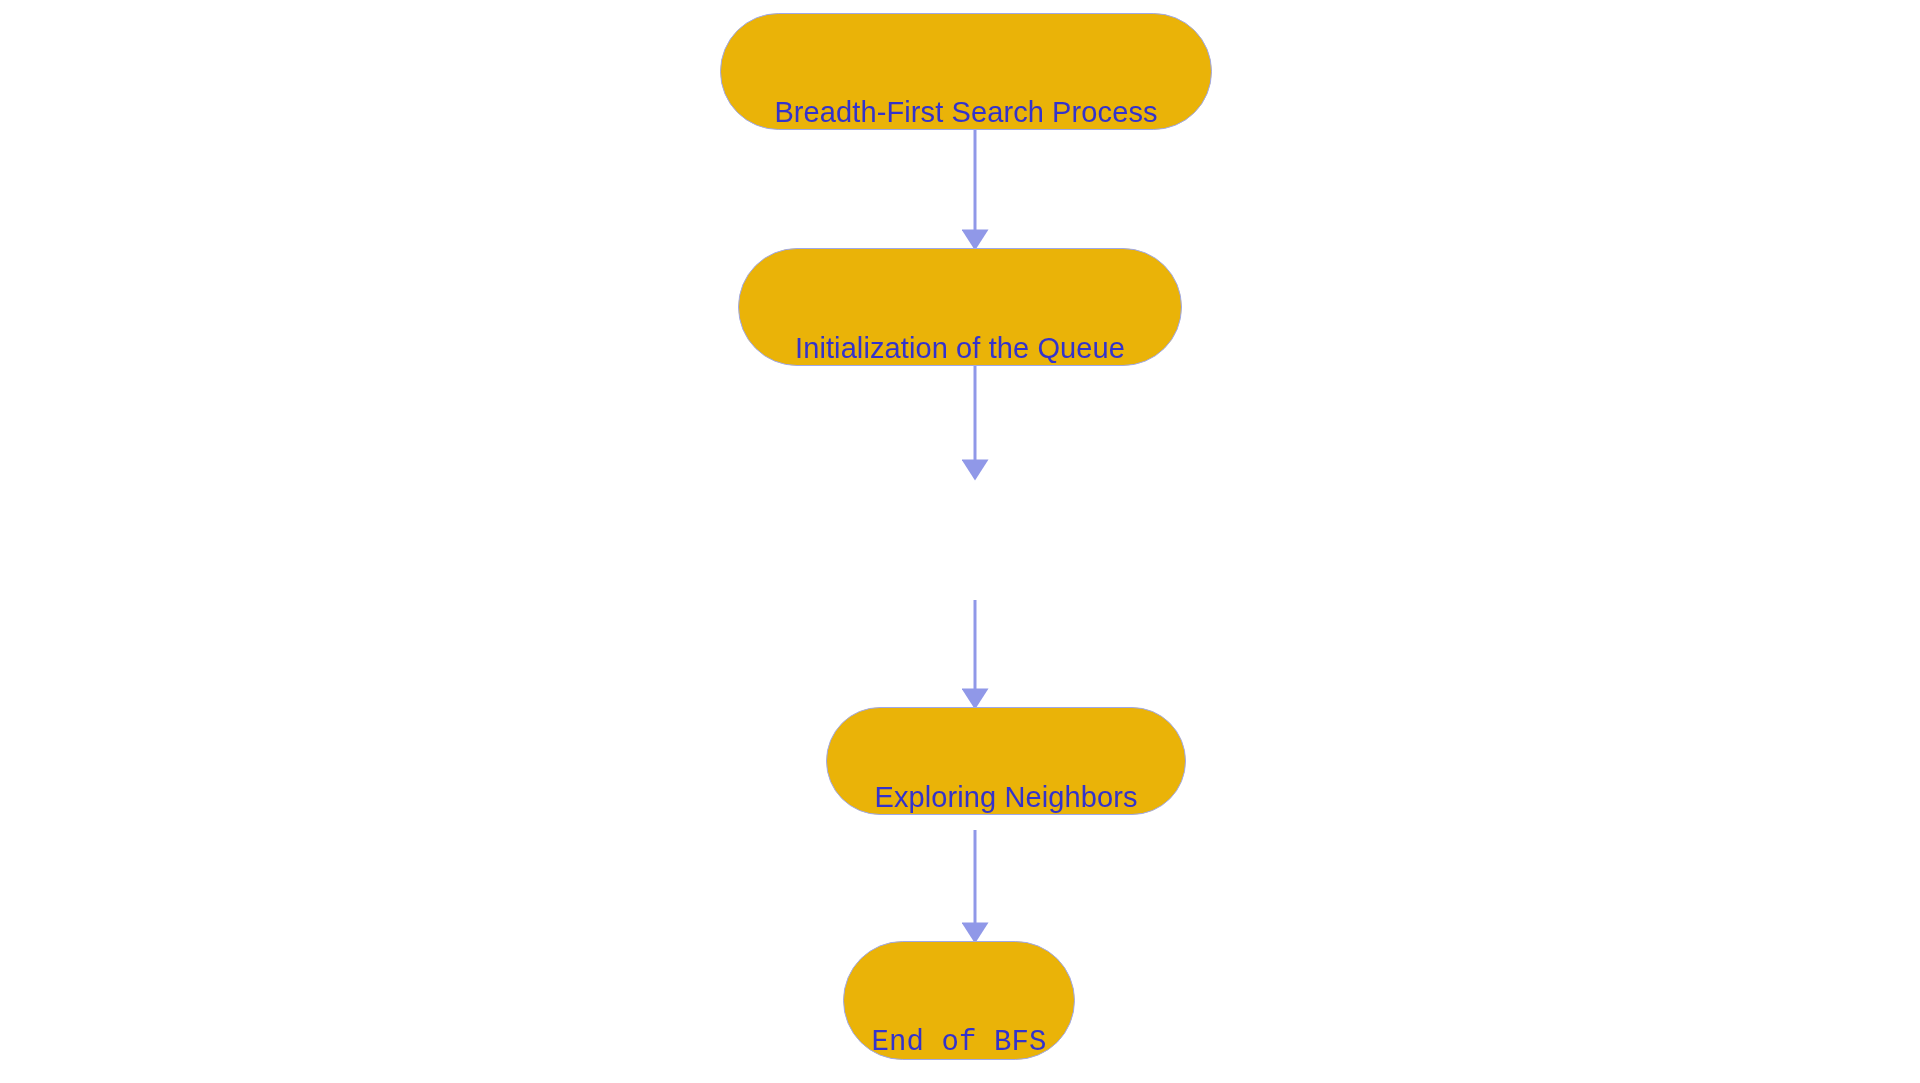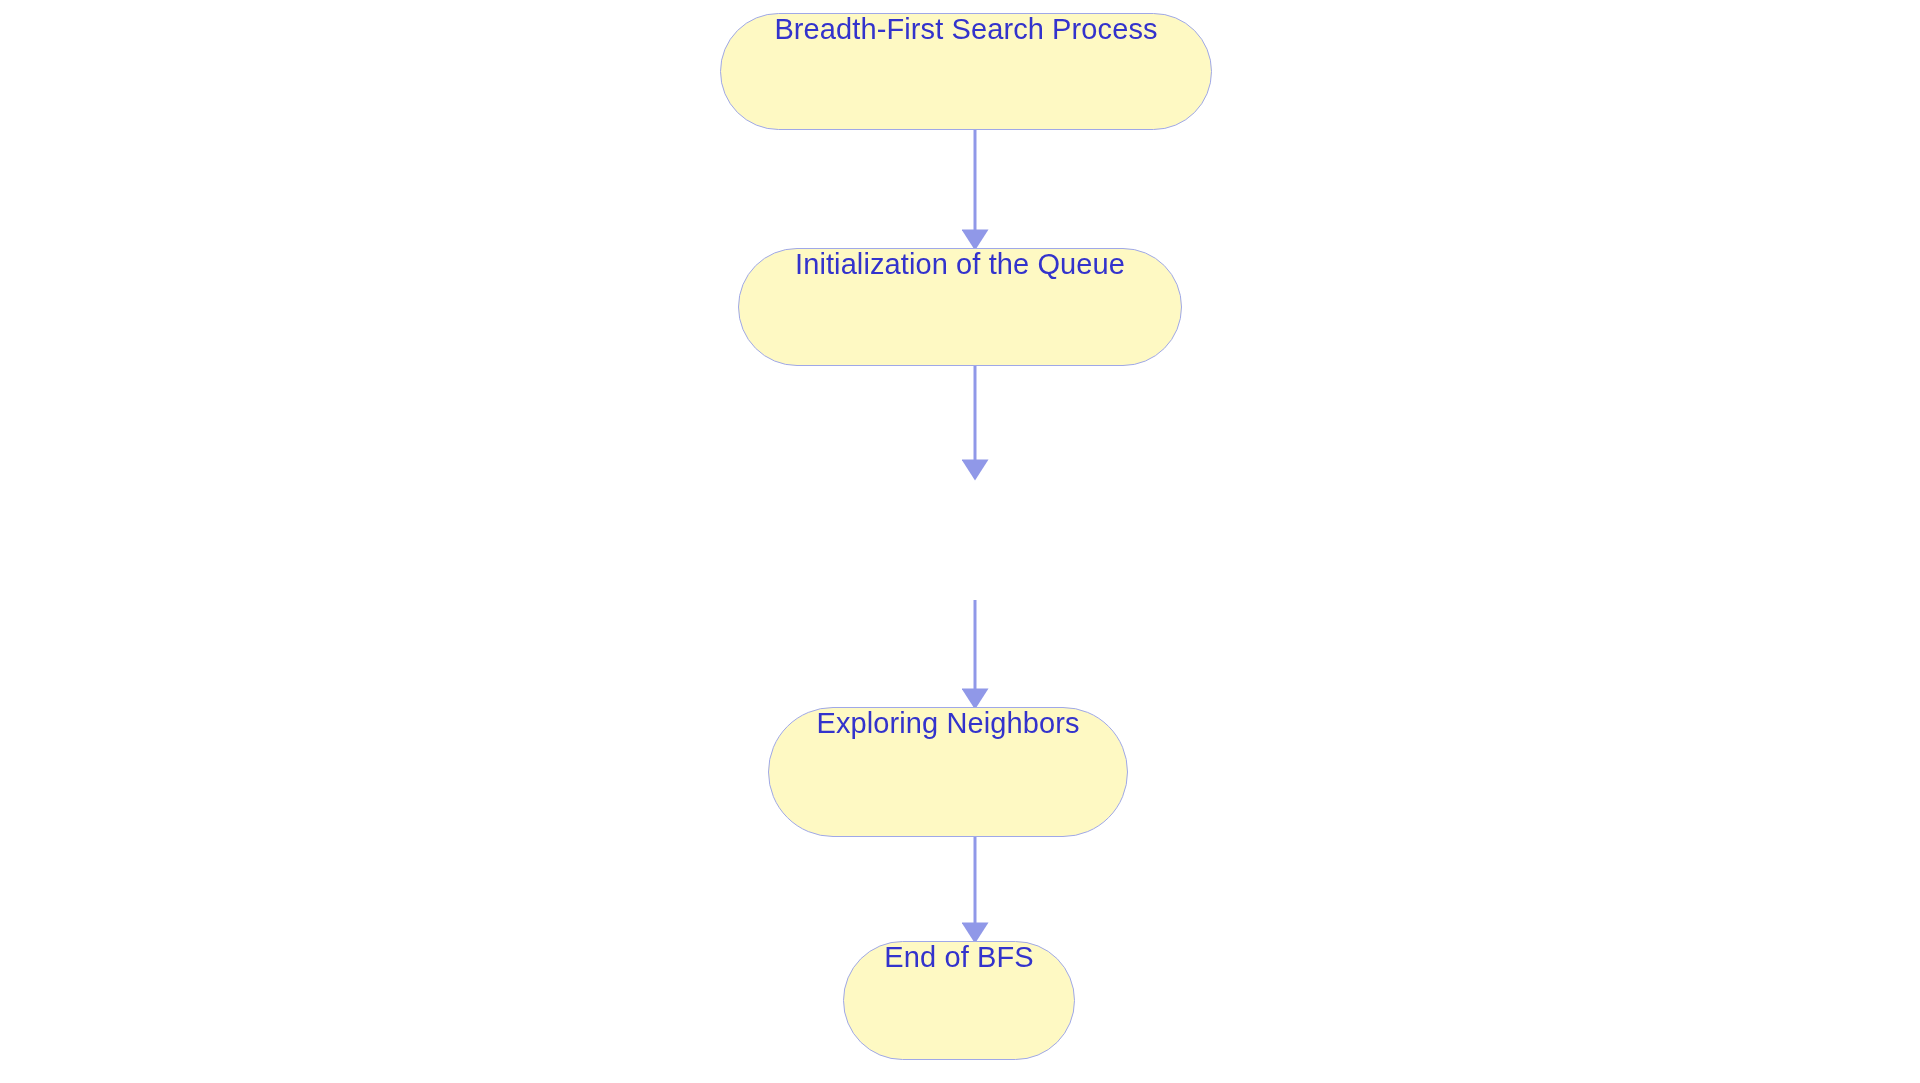--- a/index.html
+++ b/index.html
@@ -25,41 +25,41 @@
     left: 0;
     top: 0;
     width: 1920px;
     height: 1083px;
     pointer-events: none;
   }
   .node {
     position: absolute;
     box-sizing: border-box;
     display: flex;
-    align-items: flex-start;
+    align-items: flex-end;
     justify-content: center;
-    background: #fef9c3;
+    background: #eab308;
     border: 1.5px solid #9fa8e8;
     border-radius: 999px;
     text-align: center;
   }
   .node-label {
     color: #3333cc;
     font-size: 29px;
     font-weight: 400;
     letter-spacing: 0.1px;
     line-height: 1.1;
     white-space: nowrap;
   }
   
   #node-start      { left: 720px; top: 13px;  width: 492px; height: 117px; }
   #node-init-queue { left: 738px; top: 248px; width: 444px; height: 118px; }
   #node-marking    { left: 744px; top: 478px; width: 433px; height: 122px; }
-  #node-exploring  { left: 768px; top: 707px; width: 360px; height: 130px; }
-  #node-end        { left: 843px; top: 941px; width: 232px; height: 119px; }
+  #node-exploring  { left: 826px; top: 707px; width: 360px; height: 108px; }
+  #node-end        { left: 843px; top: 941px; width: 232px; height: 119px; font-family: Liberation Mono, monospace; }
 </style>
 </head>
 <body>
 
 <div id="flowchart-canvas">
 
   <svg id="edge-layer" viewBox="0 0 1920 1083" width="1920" height="1083" xmlns="http://www.w3.org/2000/svg">
     <defs>
       <marker id="arrowhead" markerWidth="9" markerHeight="9" refX="3.2" refY="4.5" orient="auto" markerUnits="strokeWidth">
         <path d="M 0 0 L 7 4.5 L 0 9 z" fill="#9098e8"></path>

